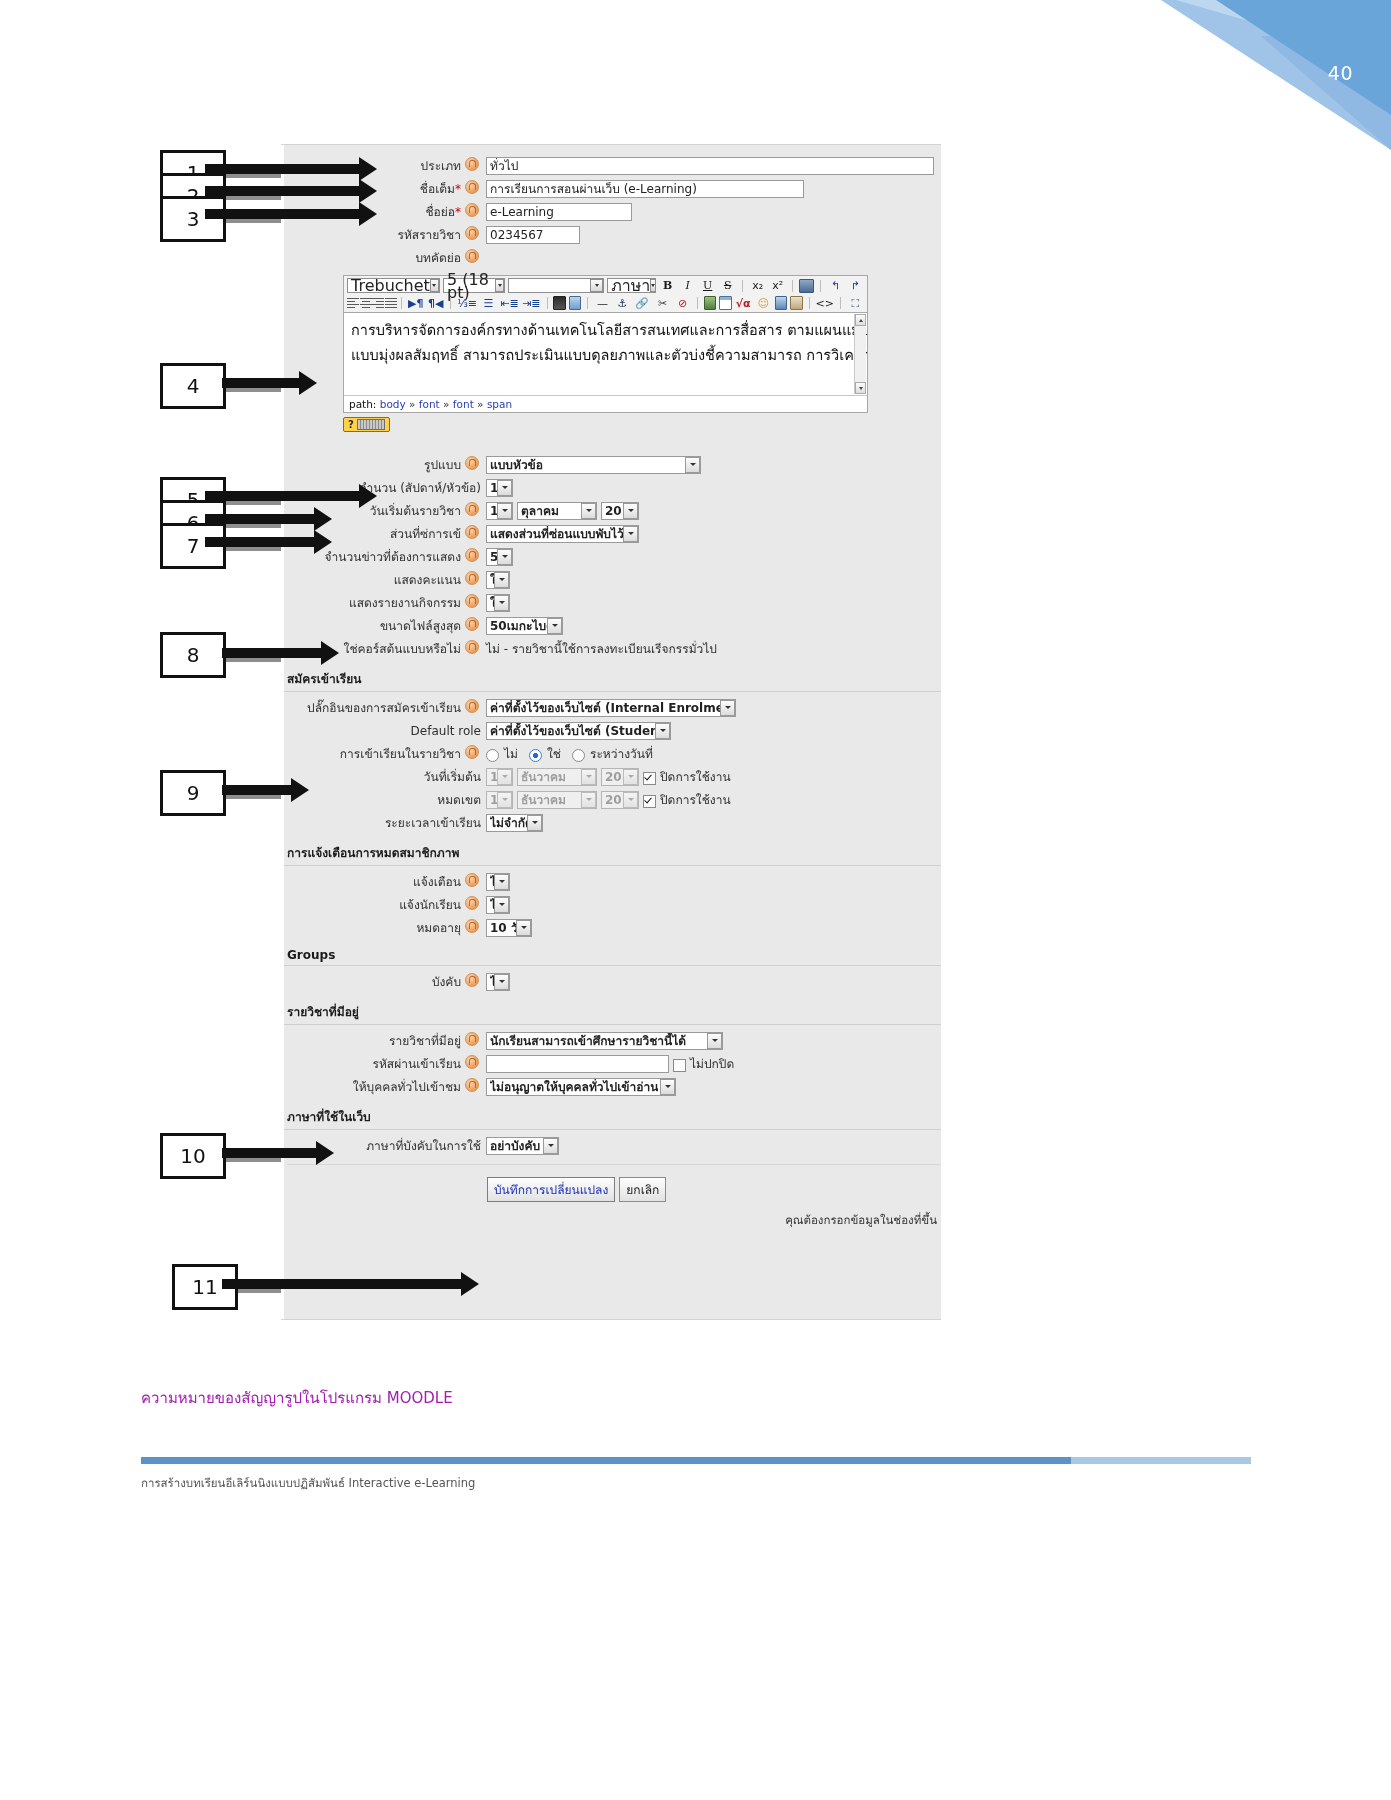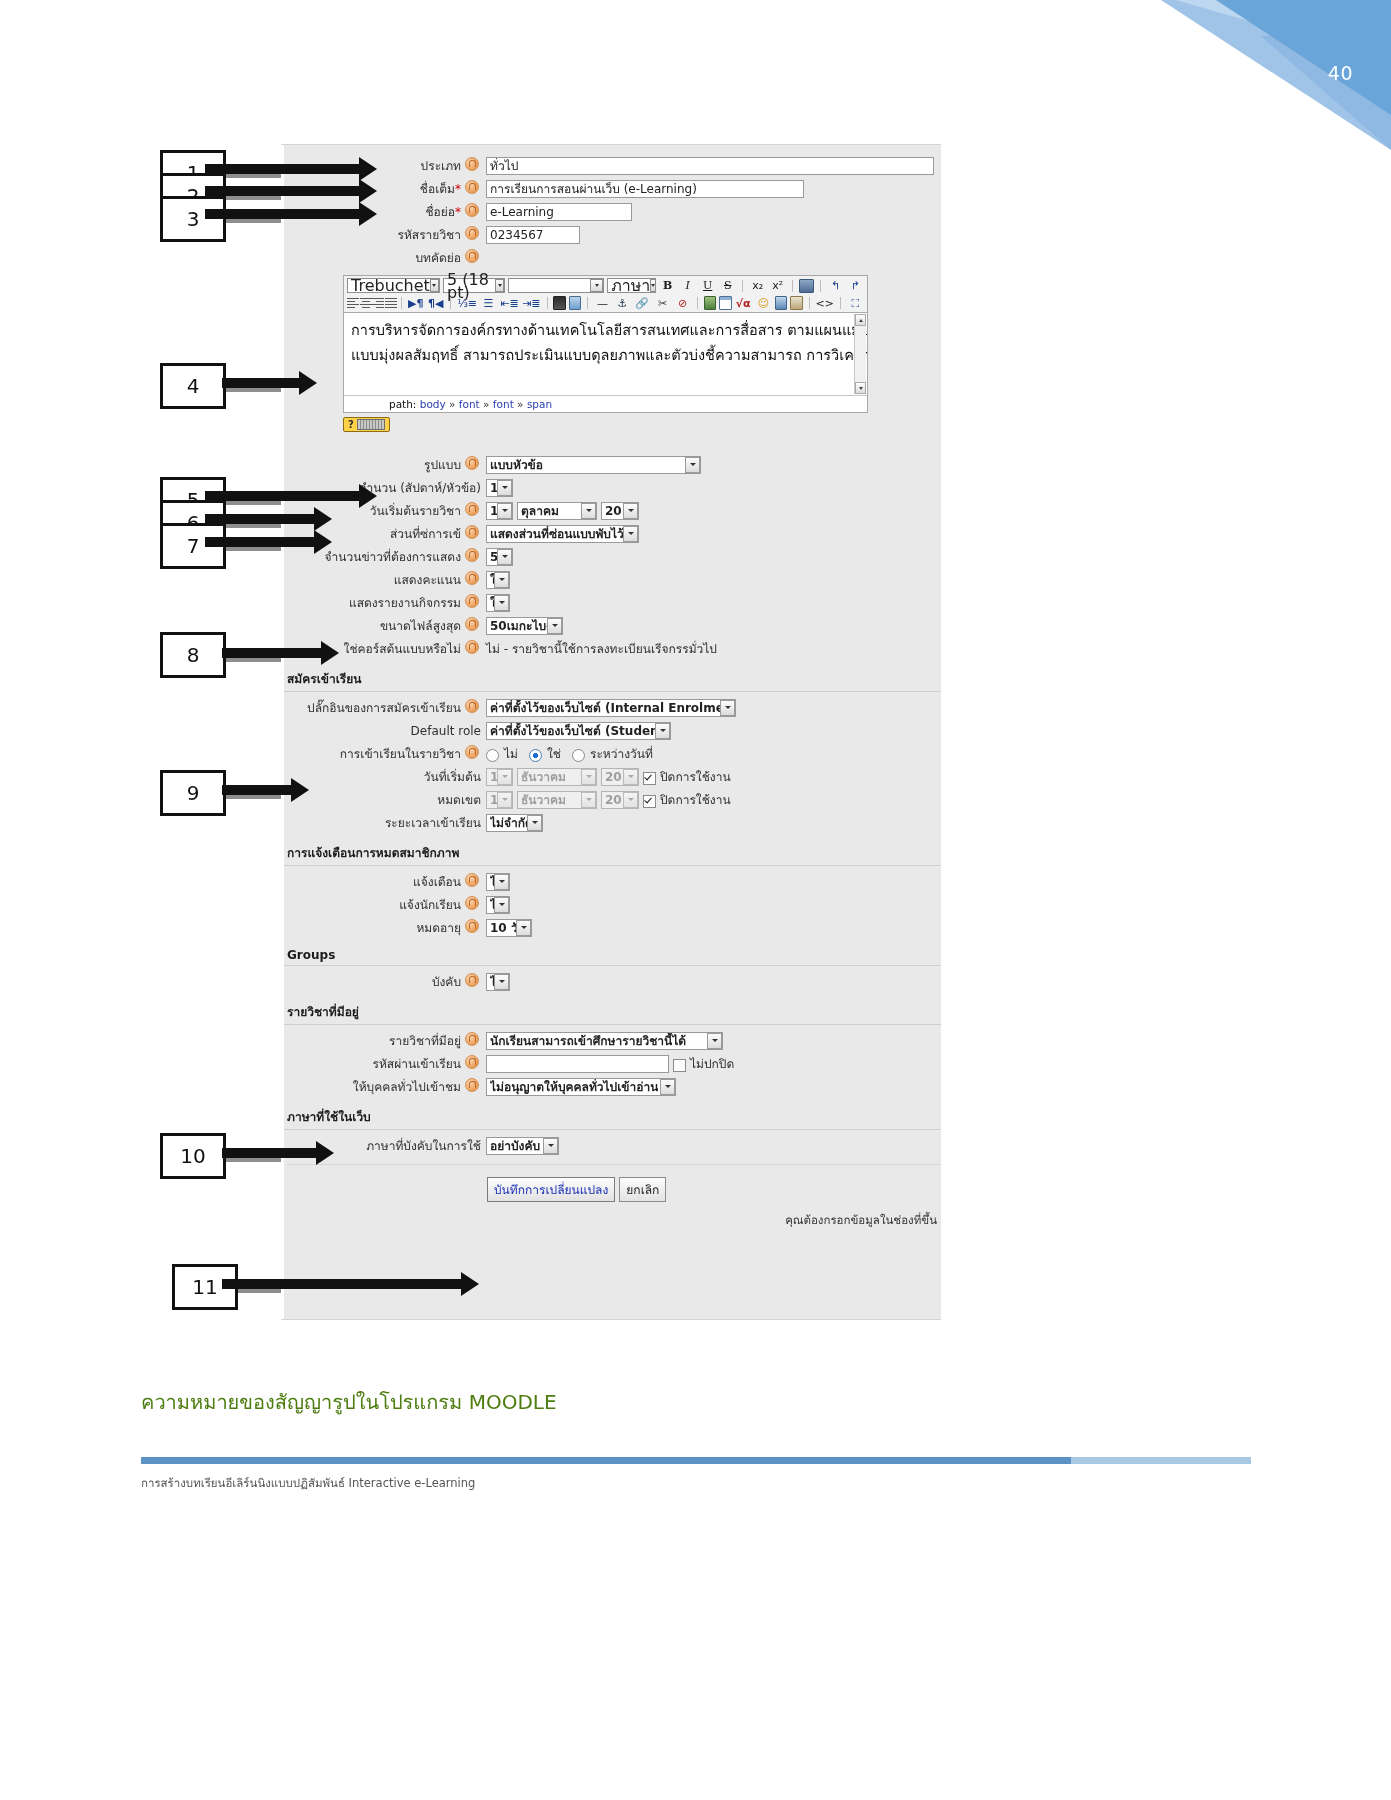--- a/index.html
+++ b/index.html
@@ -87,21 +87,21 @@
   .sq i{position:absolute;left:0;height:1.6px;background:#5a5a5a;}
   .ico{width:13px;height:12px;display:inline-block;border-radius:1px;}
   .edbody{border-top:1px solid #a8a8a8;height:72px;padding:5px 7px;overflow:hidden;position:relative;background:#fff;}
   .edline{font-size:14.5px;line-height:25px;color:#111;white-space:nowrap;}
   .edscroll{position:absolute;right:1px;top:1px;bottom:1px;width:11px;background:#f0f0f0;border-left:1px solid #c9c9c9;}
   .edscroll .up,.edscroll .dn{height:10px;background:linear-gradient(#fdfdfd,#dcdcdc);border:1px solid #aaa;display:flex;align-items:center;justify-content:center;}
   .edscroll .up::after{content:"";width:0;height:0;border-left:2.6px solid transparent;border-right:2.6px solid transparent;border-bottom:3.2px solid #444;}
   .edscroll .dn{position:absolute;bottom:0;left:0;right:0;}
   .edscroll .dn::after{content:"";width:0;height:0;border-left:2.6px solid transparent;border-right:2.6px solid transparent;border-top:3.2px solid #444;}
   .edpath{border-top:1px solid #c7c7c7;font-size:10.5px;padding:2px 5px;color:#333;background:#fff;}
-  .edpath b{color:#111;font-weight:normal;margin-left:40px;}
+  .edpath b{color:#111;font-weight:normal;}
   .edpath span{color:#2a3fb0;}
   .kbdbtn{margin:4px 0 0 62px;display:inline-flex;align-items:center;gap:3px;background:#ffd24a;
           border:1px solid #8d6b12;padding:1px 4px;border-radius:2px;}
   .kbdbtn .q{font-size:10px;font-weight:bold;color:#2a2a2a;}
   .kbdbtn .kb{width:26px;height:9px;background:repeating-linear-gradient(90deg,#c8c8c8 0 2px,#8a8a8a 2px 3px);border:1px solid #6d6d6d;}
 
   
   .btn{background:linear-gradient(#fdfdfd,#e2e2e2);border:1px solid #8c8c8c;font-size:12px;
        padding:2px 6px;color:#1b1b1b;font-family:inherit;}
   .btn.primary{color:#1a2fb5;border-color:#7d7d7d;}
@@ -111,21 +111,21 @@
   .callout{position:absolute;width:60px;height:40px;border:3px solid #111;background:#fff;
            display:flex;align-items:center;justify-content:center;font-size:20px;color:#111;}
   .arrow{position:absolute;height:10px;background:#111;}
   .arrow::after{content:"";position:absolute;right:-17px;top:-7px;width:0;height:0;
                 border-top:12px solid transparent;border-bottom:12px solid transparent;border-left:18px solid #111;}
   .arrow .sh{position:absolute;left:4px;top:5px;height:9px;right:-21px;background:#8e8e8e;z-index:-1;}
   .arrow .sh::after{content:"";position:absolute;right:-17px;top:-7px;width:0;height:0;
                 border-top:11px solid transparent;border-bottom:11px solid transparent;border-left:17px solid #8e8e8e;}
 
   
-  .caption{position:absolute;left:141px;top:1386px;font-size:20px;color:#4d7c0f;}
+  .caption{position:absolute;left:141px;top:1386px;font-size:15px;color:#a21caf;}
   .footbar{position:absolute;left:141px;top:1457px;width:930px;height:7px;background:#5b93c7;}
   .footbar2{position:absolute;left:1071px;top:1457px;width:180px;height:7px;background:#a8c8e4;}
   .foottext{position:absolute;left:141px;top:1474px;font-size:11.5px;color:#555;}
 </style>
 </head>
 <body>
 
 <div class="corner-deco">
   <i class="tri1"></i>
     <i class="tri3"></i>

